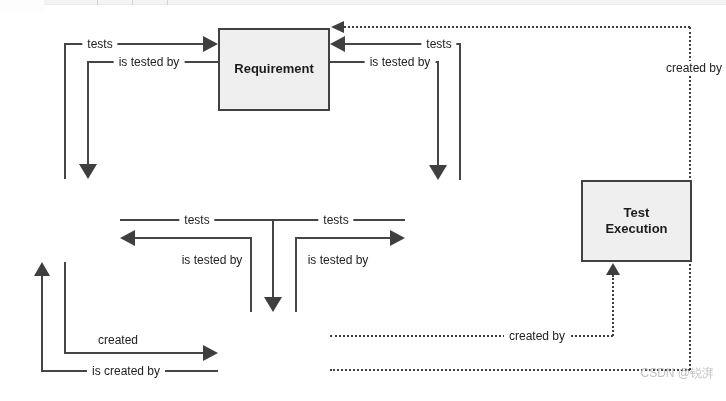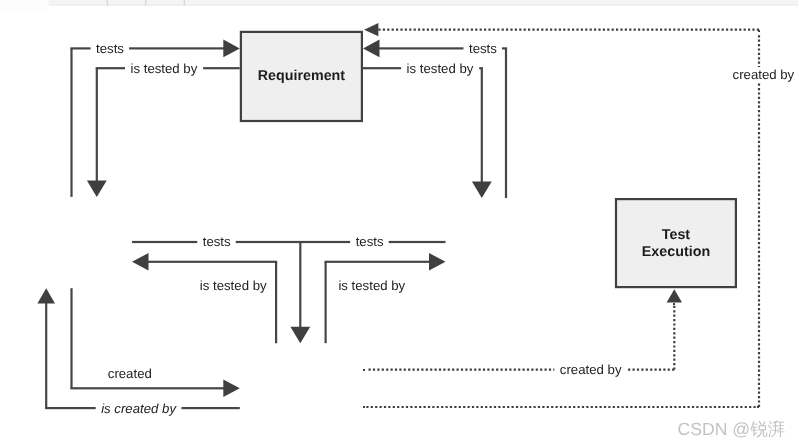--- a/index.html
+++ b/index.html
@@ -27,21 +27,21 @@
   .arr.l{border-top:8px solid transparent;border-bottom:8px solid transparent;border-right:15px solid #3f3f3f;}
   .arr.d{border-left:9px solid transparent;border-right:9px solid transparent;border-top:15px solid #3f3f3f;}
   .arr.u{border-left:8px solid transparent;border-right:8px solid transparent;border-bottom:14px solid #3f3f3f;}
   .arr.u.sm{border-left:7px solid transparent;border-right:7px solid transparent;border-bottom:12px solid #3f3f3f;}
   .arr.l.sm{border-top:6px solid transparent;border-bottom:6px solid transparent;border-right:13px solid #3f3f3f;}
   
   .elabel{
     position:absolute;transform:translate(-50%,-50%);background:#ffffff;padding:0 5px;
     font-size:12px;color:#222222;white-space:nowrap;
   }
-  .watermark{position:absolute;right:12px;top:380px;font-size:16px;color:#c3c3c3;}
+  .watermark{position:absolute;right:12px;top:365px;font-size:12px;color:#c3c3c3;}
 </style>
 </head>
 <body>
 
 <div id="stage">
 
   <div class="remnant-band"></div>
   <div class="remnant-corner"></div>
   <div class="remnant-tick" style="left:97px;"></div>
   <div class="remnant-tick" style="left:132px;"></div>
@@ -88,32 +88,32 @@
   <div class="arr u sm" style="left:606px;top:263px;"></div>
 
   <div class="dot-h" style="left:330px;top:369px;width:360px;"></div>
   <div class="dot-v" style="left:689px;top:27px;height:343px;"></div>
   <div class="dot-h" style="left:344px;top:26px;width:346px;"></div>
   <div class="arr l sm" style="left:331px;top:21px;"></div>
 
   <div class="node" style="left:218px;top:4px;width:112px;height:83px;margin-top:24px;">
     <span>Requirement</span>
   </div>
-  <div class="node" style="left:559px;top:180px;width:111px;height:82px;padding:0 18px;justify-content:flex-end;">
+  <div class="node" style="left:581px;top:180px;width:111px;height:82px;padding:0 18px;justify-content:flex-end;">
     <span>Test Execution</span>
   </div>
 
   <span class="elabel" style="left:100px;top:44px;">tests</span>
   <span class="elabel" style="left:149px;top:62px;">is tested by</span>
   <span class="elabel" style="left:439px;top:44px;">tests</span>
   <span class="elabel" style="left:400px;top:62px;">is tested by</span>
   <span class="elabel" style="left:197px;top:220px;">tests</span>
   <span class="elabel" style="left:336px;top:220px;">tests</span>
   <span class="elabel" style="left:212px;top:260px;">is tested by</span>
   <span class="elabel" style="left:338px;top:260px;">is tested by</span>
   <span class="elabel" style="left:118px;top:340px;">created</span>
-  <span class="elabel" style="left:126px;top:371px;font-style:italic;">is created by</span>
+  <span class="elabel" style="left:126px;top:371px;">is created by</span>
   <span class="elabel" style="left:537px;top:336px;">created by</span>
   <span class="elabel" style="left:694px;top:68px;">created by</span>
 
   <span class="watermark">CSDN @锐湃</span>
 
 </div>
 
 </body></html>

